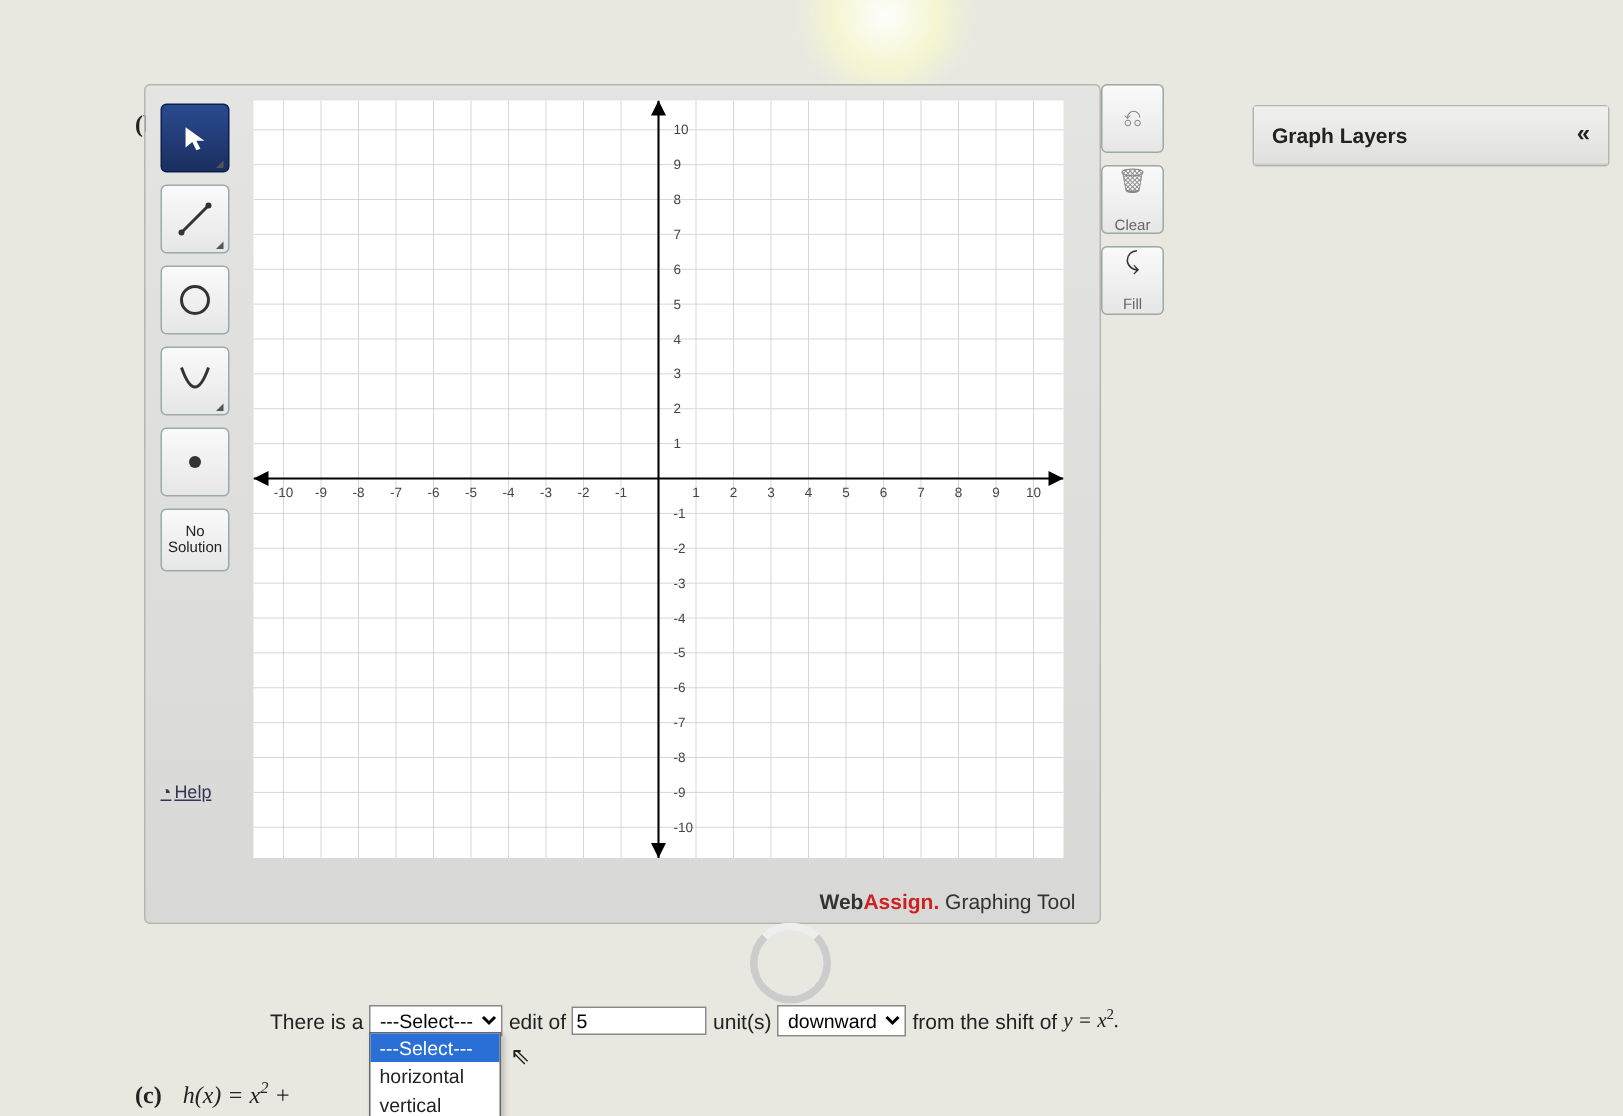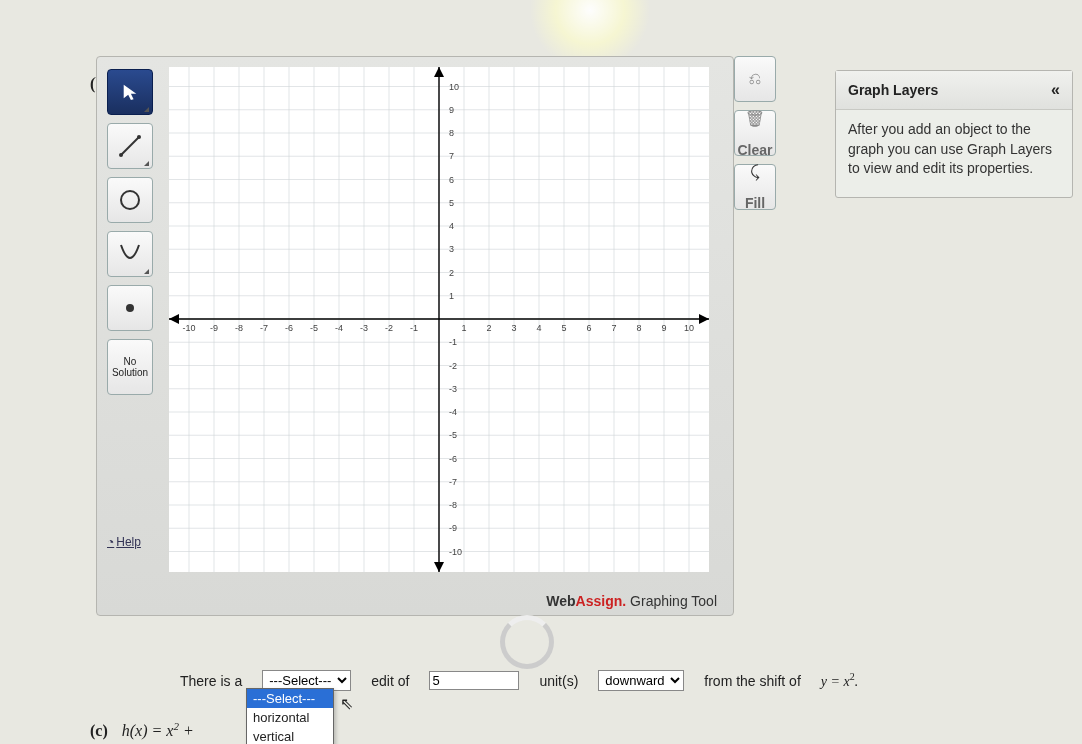--- a/index.html
+++ b/index.html
@@ -52,21 +52,21 @@
     display: flex; align-items: center; justify-content: center;
     font-size: 20px;
     position: relative;
     cursor: pointer;
   }
   .tool-btn.active {
     background: linear-gradient(#2a4a8f,#1a2f5f);
     color: #fff;
     border-color: #0a1f4f;
   }
-  .tool-btn.tall { height: 56px; font-size: 10px; line-height: 1.1; text-align:center; flex-direction: column;}
+  .tool-btn.tall { height: 42px; font-size: 10px; line-height: 1.1; text-align:center; flex-direction: column;}
   .tool-corner {
     position: absolute; bottom: 2px; right: 3px;
     width: 0; height: 0;
     border-left: 5px solid transparent;
     border-bottom: 5px solid #555;
   }
   .help-link { margin-top: 140px; font-size: 12px; color: #335; text-decoration: underline; cursor: pointer; display:flex; align-items:center; gap:2px;}
   .help-link::before { content:"◔"; font-size:12px;}
 
   .graph-area {
@@ -79,21 +79,21 @@
   .right-btn {
     width: 42px; height: 46px;
     background: linear-gradient(#fafafa,#e6e6e6);
     border: 1px solid #9aa;
     border-radius: 4px;
     margin-bottom: 8px;
     display: flex; flex-direction:column; align-items: center; justify-content: center;
     font-size: 16px; color:#888;
     cursor: default;
   }
-  .right-btn .sub { font-size:14px; color:#666; margin-top:14px;font-weight:bold;}
+  .right-btn .sub { font-size:10px; color:#666; margin-top:14px;}
   .right-btn.enabled { color:#333; cursor:pointer;}
   
   .right-tools-outer { position:absolute; top:56px; left:734px; }
 
   .footer {
     position: absolute;
     bottom: 6px; right: 16px;
     font-size: 14px;
     color: #333;
   }
@@ -117,21 +117,21 @@
     display:flex; justify-content: space-between; align-items:center;gap:43px;
   }
   .layers-title .collapse { font-size:16px; cursor:pointer;}
   .layers-body { padding: 10px 12px 18px; color:#333; line-height:1.4;}
 
   .answer-row {
     position: absolute;
     top: 670px; left: 180px;
     font-size: 14px;
     font-family: Arial, sans-serif;
-    display: flex; align-items: center; gap: 20px;
+    display: flex; align-items: center; gap: 4px;
     color: #222;
     justify-content: space-between;
   }
   .answer-row select, .answer-row input {
     font-size: 13px;
     border: 1px solid #888;
     background: #fff;
     padding: 1px 2px;
   }
   .answer-row input { width: 90px; }
@@ -343,21 +343,20 @@
     <span>⤹</span>
     <span class="sub">Fill</span>
   </div>
 </div>
 
 <div class="layers-panel">
   <div class="layers-title">
     <span>Graph Layers</span>
     <span class="collapse">«</span>
   </div>
-  <div class="layers-body">After you add an object to the graph you can use Graph Layers to view and edit its properties.</div>
 </div>
 
 <div class="spinner"></div>
 
 <div class="answer-row">
   <span>There is a</span>
   <select>
     <option>---Select---</option>
   </select>
   <span>edit of</span>

